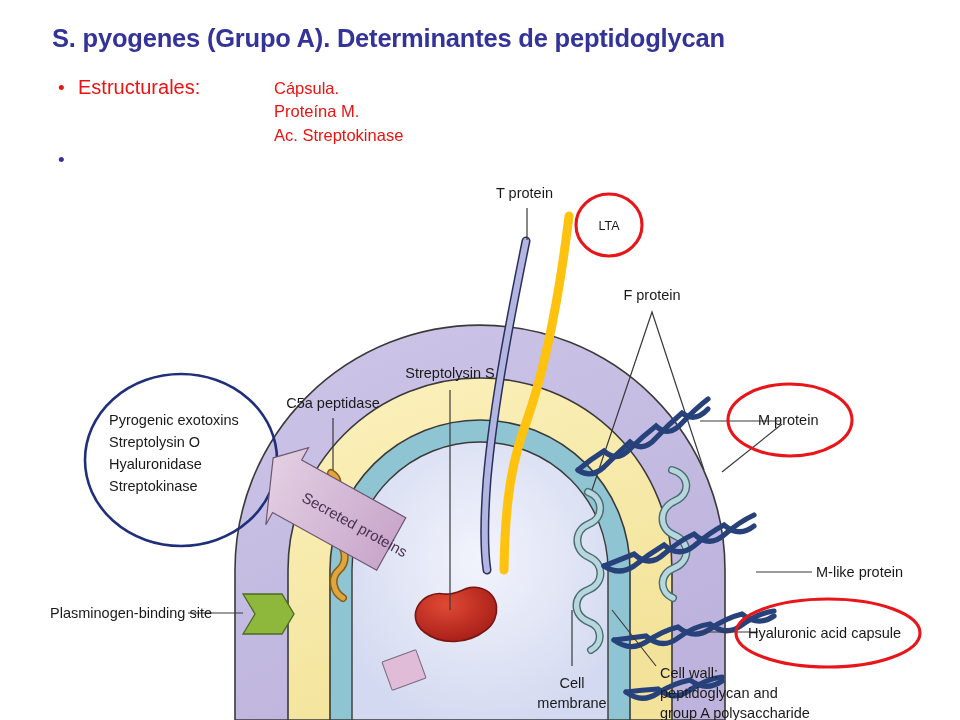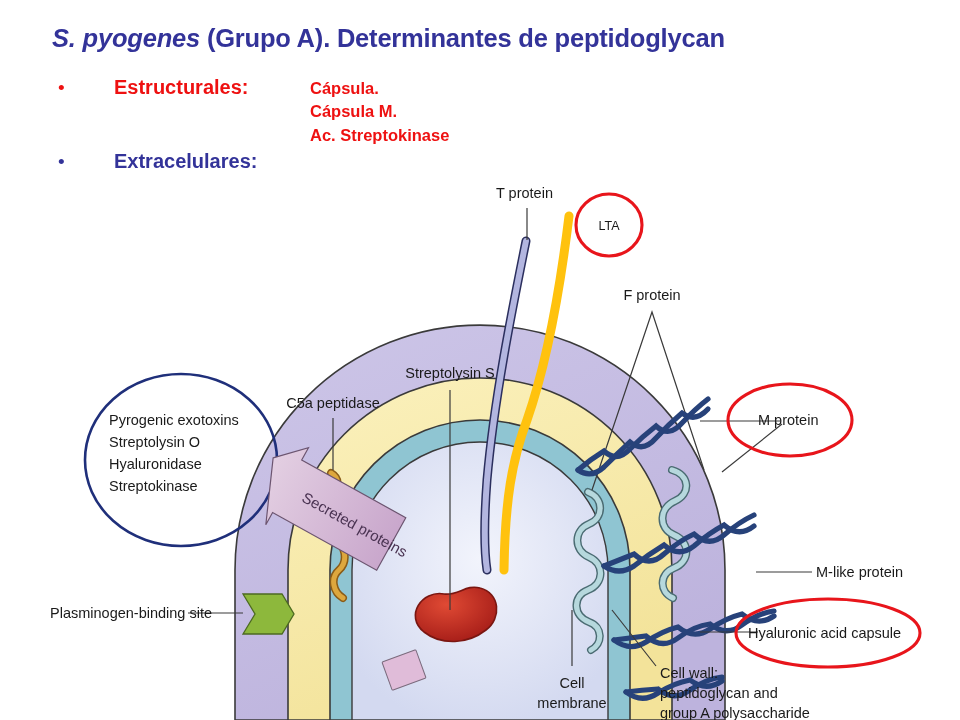--- a/index.html
+++ b/index.html
@@ -20,21 +20,21 @@
     position: absolute;
     left: 52px;
     top: 24px;
     width: 880px;
     font-size: 25.5px;
     font-weight: bold;
     color: #333399;
     letter-spacing: -0.2px;
     white-space: nowrap;
   }
-  #slide-title .sp-italic { font-style: italic; }
+  #slide-title .sp-italic { }
 
   
   #bullets {
     position: absolute;
     left: 52px;
     top: 76px;
     width: 470px;
   }
   .bullet-row {
     position: relative;
@@ -44,28 +44,27 @@
   .bullet-dot {
     width: 26px;
     font-size: 19px;
     line-height: 1;
     text-align: left;
     padding-left: 6px;
     box-sizing: border-box;
   }
   .bullet-label {
     font-size: 20px;
-    font-weight: bold;
+    font-weight: normal;
     width: 196px;
     flex: 0 0 196px;
-    margin-left: 36px;
   }
   .bullet-values {
     font-size: 16.5px;
-    font-weight: bold;
+    font-weight: normal;
     line-height: 1.42;
   }
   .red   { color: #ee1111; }
   .navy  { color: #333399; }
   .row-gap { height: 3px; }
 
   
   #diagram {
     position: absolute;
     left: 0;
@@ -113,30 +112,29 @@
   <span class="sp-italic">S. pyogenes</span><span> (Grupo A). Determinantes de peptidoglycan</span>
 </div>
 
 <div id="bullets">
 
   <div class="bullet-row">
     <span class="bullet-dot red">•</span>
     <span class="bullet-label red">Estructurales:</span>
     <span class="bullet-values red">
       <span>Cápsula.</span><br>
-      <span>Cápsula M.</span><br>
+      <span>Proteína M.</span><br>
       <span>Ac. Streptokinase</span>
     </span>
   </div>
 
   <div class="row-gap"></div>
 
   <div class="bullet-row">
     <span class="bullet-dot navy">•</span>
-    <span class="bullet-label navy">Extracelulares:</span>
   </div>
 
 </div>
 
 <div id="diagram">
 <svg width="960" height="550" viewBox="0 0 960 550" xmlns="http://www.w3.org/2000/svg">
 
   <defs>
     <radialGradient id="cytoGrad" cx="50%" cy="42%" r="62%">
       <stop offset="0%" stop-color="#f2f4fc"></stop>

